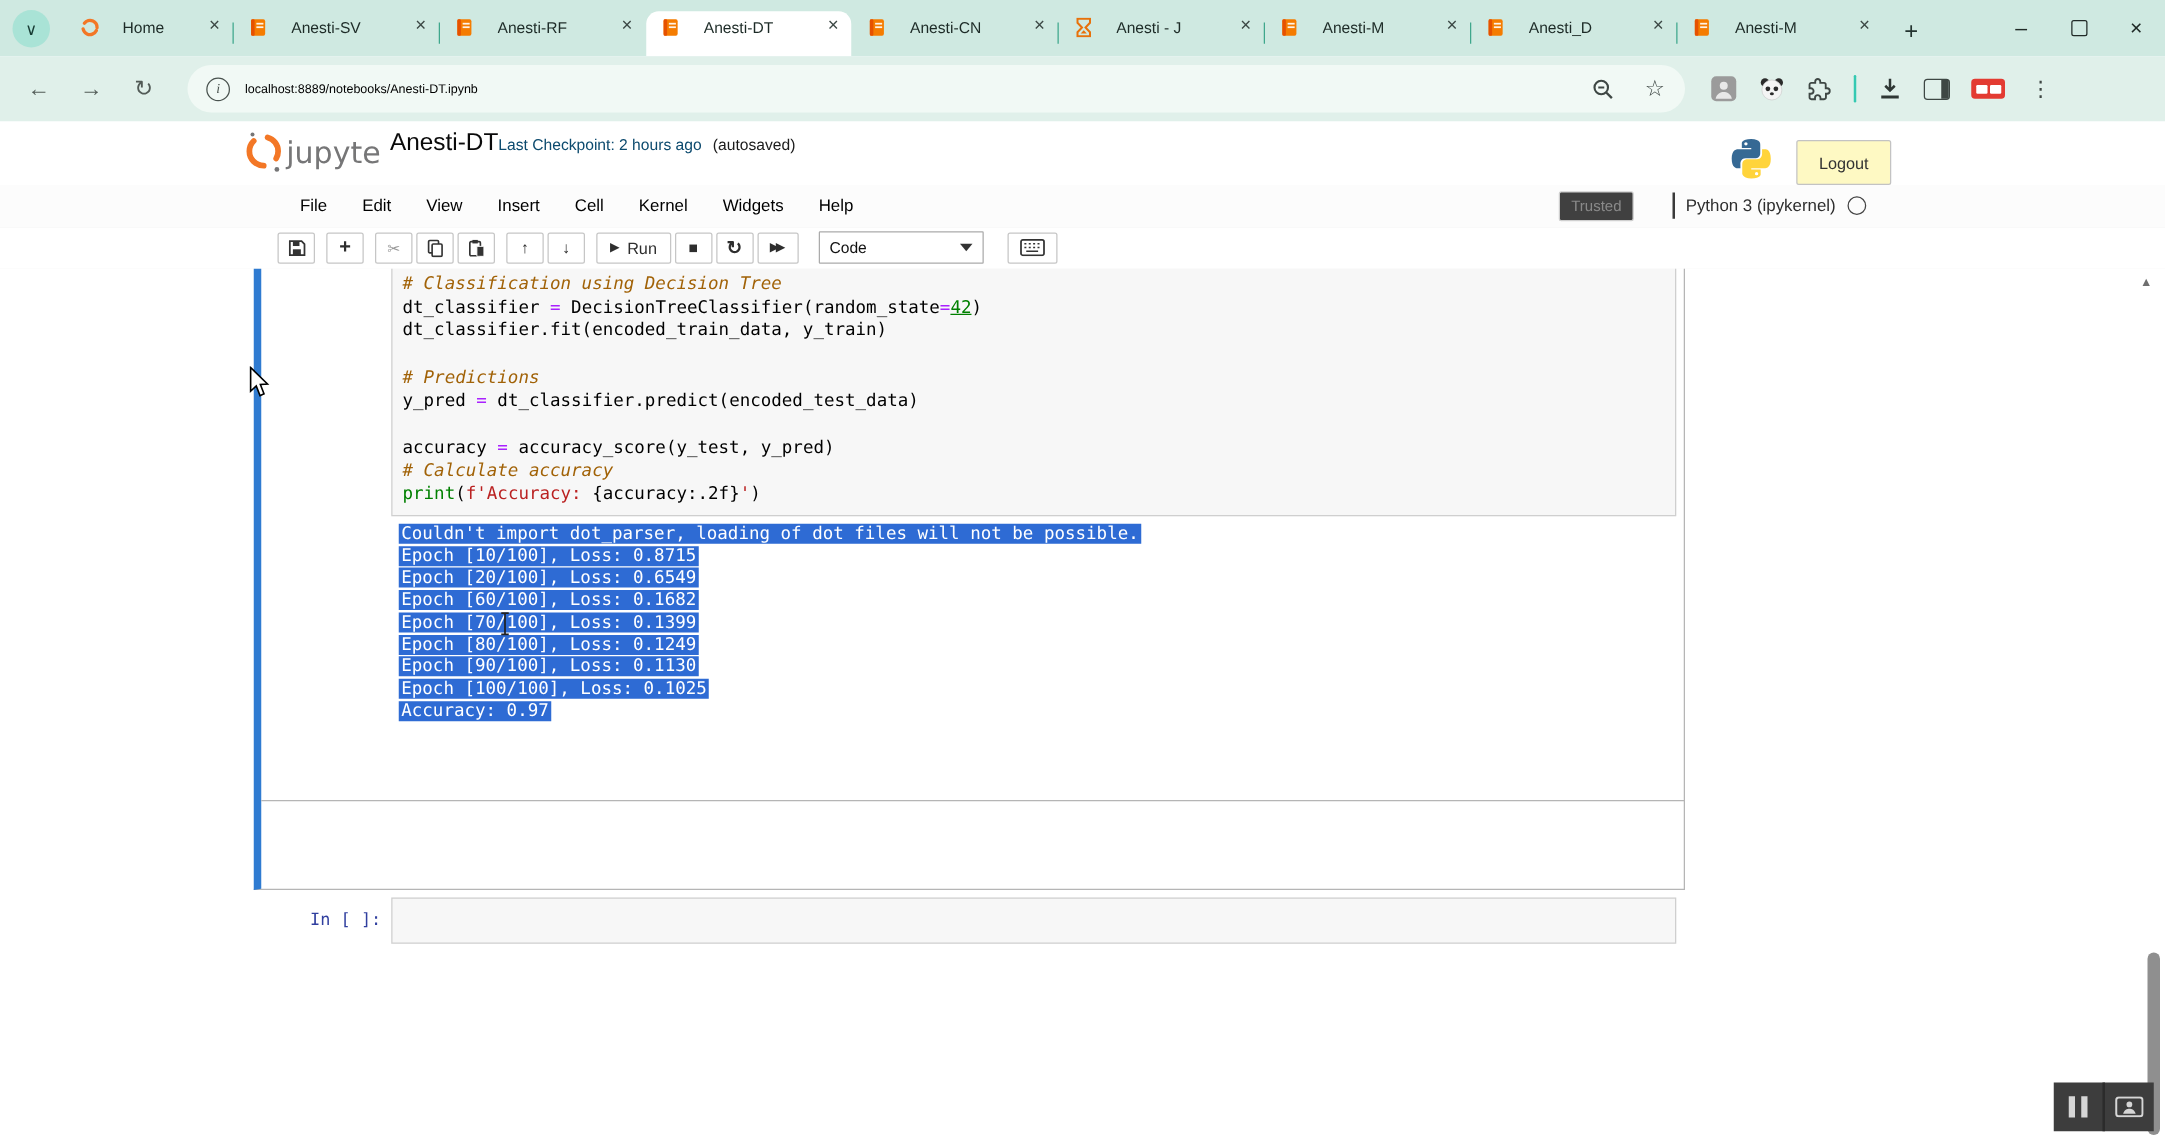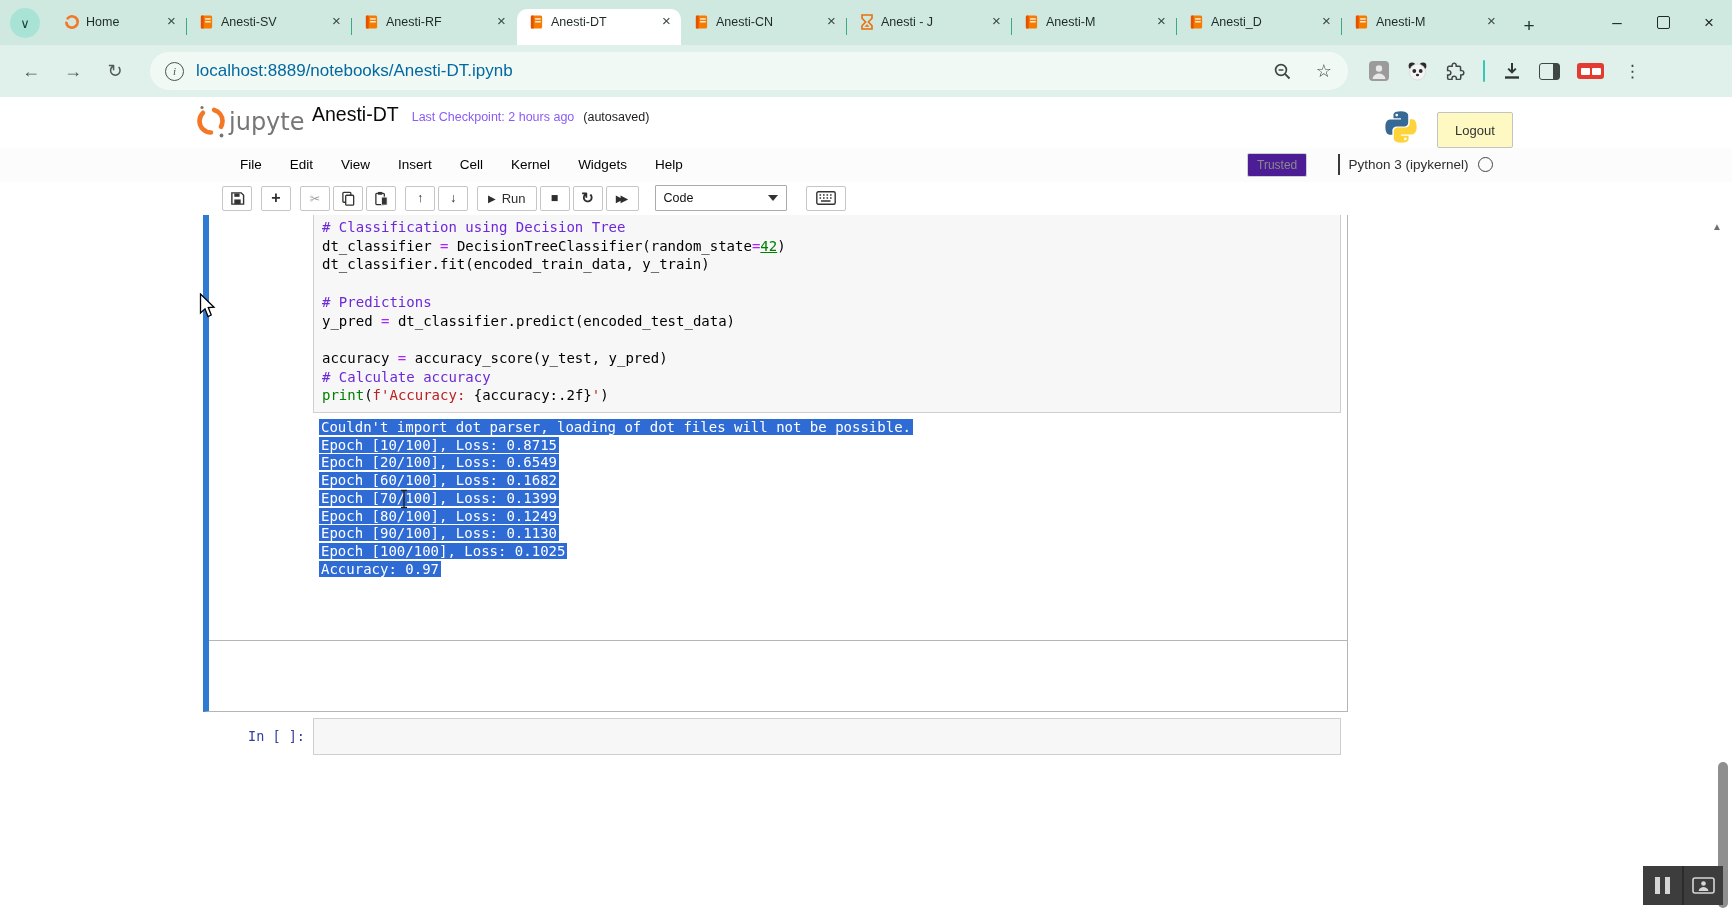--- a/index.html
+++ b/index.html
@@ -4,21 +4,21 @@
 <style>
   html,body{margin:0;padding:0;background:#fff;}
   #stage{position:relative;width:1732px;height:913px;background:#fff;overflow:hidden;
          font-family:"Liberation Sans",sans-serif;-webkit-font-smoothing:antialiased;}
 
   
   .tabbar{position:absolute;left:0;top:0;width:1732px;height:45px;background:#cfe9e1;}
   .chevron-btn{position:absolute;left:10px;top:8px;width:30px;height:30px;border-radius:50%;
                background:#a9e3d6;color:#173c34;font-size:13px;display:flex;align-items:center;justify-content:center;}
   .tabstrip{position:absolute;left:52px;top:0;height:45px;display:flex;align-items:flex-end;}
-  .tab{position:relative;height:36px;display:flex;align-items:center;gap:6px;
+  .tab{position:relative;height:36px;display:flex;align-items:center;gap:18px;
        padding:0 6px 11px 11px;width:164px;box-sizing:border-box;border-radius:10px 10px 0 0;
        color:#1d2b27;font-size:12.5px;}
   .tab.narrow{width:134px;}
   .tab.active{background:#fff;}
   .tab .label{flex:1;white-space:nowrap;overflow:hidden;}
   .tab .close{font-size:15px;color:#3c4845;width:17px;height:17px;line-height:16px;text-align:center;border-radius:50%;}
   .tab-sep{width:1px;height:17px;background:#3fa78c;margin-bottom:10px;}
   .tab-ic{width:17px;height:17px;display:flex;align-items:center;justify-content:center;}
   .newtab{width:26px;height:26px;margin:0 0 6px 10px;font-size:19px;color:#23332f;
           display:flex;align-items:center;justify-content:center;border-radius:50%;}
@@ -29,47 +29,47 @@
 
   
   .urlbar{position:absolute;top:45px;left:0;width:1732px;height:52px;background:#e0f0ea;}
   .nav-ic{position:absolute;top:9px;width:34px;height:34px;display:flex;align-items:center;
           justify-content:center;font-size:18px;color:#525b57;border-radius:50%;}
   .url-pill{position:absolute;left:150px;top:7px;width:1198px;height:38px;border-radius:19px;
             background:#f1f9f5;display:flex;align-items:center;}
   .info-badge{margin-left:15px;width:17px;height:17px;border:1.7px solid #49524e;border-radius:50%;
               color:#49524e;font-size:11px;font-style:italic;font-family:"Liberation Serif",serif;
               display:flex;align-items:center;justify-content:center;flex:none;}
-  .url-text{margin-left:12px;font-size:17px;color:#0369a1;white-space:nowrap;}
+  .url-text{margin-left:12px;font-size:10px;color:#000000;white-space:nowrap;}
   .pill-right{position:absolute;right:16px;top:0;height:38px;display:flex;align-items:center;gap:24px;}
   .star{font-size:18px;color:#3e4744;}
   .ext-row{position:absolute;left:1368px;top:10px;height:32px;display:flex;align-items:center;gap:17px;}
   .teal-sep{width:2px;height:22px;background:#35c9b2;border-radius:1px;}
   .kebab{font-size:17px;color:#3e4744;padding:0 3px;}
   .red-badge{width:27px;height:16px;background:#e33b32;border-radius:3px;display:flex;align-items:center;
              justify-content:center;gap:2px;}
   .red-badge i{display:block;width:9px;height:7px;background:#fff;border-radius:1px;}
   .sidebar-ic{width:19px;height:15px;border:1.7px solid #3e4744;border-radius:3px;position:relative;}
   .sidebar-ic i{position:absolute;right:0;top:0;bottom:0;width:6px;background:#3e4744;}
 
   
   .jp-titlerow{position:absolute;left:312px;top:103px;display:flex;align-items:baseline;}
   .jp-title{font-size:19.5px;color:#0a0a0a;}
-  .jp-checkpoint{font-size:12.5px;color:#8b5cf6;margin-left:13px;}
+  .jp-checkpoint{font-size:12.5px;color:#0c4a6e;}
   .jp-autosave{font-size:12.5px;color:#1c1c1c;margin-left:9px;}
   .logout-btn{position:absolute;left:1437px;top:112px;width:74px;height:34px;border:1px solid #c3c3c3;
               border-radius:2px;background:#fef9c3;font-size:13px;color:#333;
               display:flex;align-items:center;justify-content:center;}
   
   .menurow{position:absolute;top:148px;left:0;width:1732px;height:34px;background:#fcfcfc;
            border-bottom:1px solid #e8e8e8;}
   .menus{position:absolute;left:226px;top:0;height:33px;display:flex;align-items:center;}
   .menu-item{padding:0 14px;font-size:13.5px;color:#000;}
   .trusted{position:absolute;left:1247px;top:5px;height:22px;padding:0 9px;border:1px solid #cfcfcf;
-           border-radius:2px;font-size:12px;color:#8a8a8a;display:flex;align-items:center;background:#4c1d95;}
+           border-radius:2px;font-size:12px;color:#8a8a8a;display:flex;align-items:center;background:#404040;}
   .kernel-wrap{position:absolute;left:1338px;top:0;height:33px;display:flex;align-items:center;gap:9px;}
   .kdiv{width:1.5px;height:21px;background:#3a3a3a;}
   .kname{font-size:13.5px;color:#2e2e2e;}
   .kcircle{width:13px;height:13px;border:1.6px solid #444;border-radius:50%;}
 
   
   .toolrow{position:absolute;top:182px;left:0;width:1732px;height:33px;background:#fff;
            border-bottom:1px solid #efefef;}
   .tools{position:absolute;left:222px;top:3px;display:flex;gap:9px;align-items:center;}
   .tgroup{display:flex;gap:3px;}
@@ -88,21 +88,21 @@
 
   
   .notebook{position:absolute;top:215px;left:0;width:1732px;height:698px;background:#fff;overflow:hidden;}
   .cell{position:absolute;left:203px;top:-2px;width:1145px;height:499px;background:#fff;
         border-left:6px solid #2f7bd1;border-right:1px solid #b5b5b5;border-bottom:1px solid #b5b5b5;
         box-sizing:border-box;}
   .codebox{position:absolute;left:104px;top:0;width:1028px;height:200px;background:#f7f7f7;
            border:1px solid #cfcfcf;box-sizing:border-box;padding:4px 0 0 8px;overflow:hidden;}
   .cm-line{font-family:"DejaVu Sans Mono",monospace;font-size:14px;line-height:18.7px;
            white-space:pre;color:#000;}
-  .tok-com{color:#6d28d9;}
+  .tok-com{color:#a16207;font-style:italic;}
   .tok-op{color:#AA22FF;}
   .tok-num{color:#008000;text-decoration:underline;}
   .tok-blt{color:#008000;}
   .tok-str{color:#BA2121;}
   .outwrap{position:absolute;left:110px;top:206px;}
   .out-line{font-family:"DejaVu Sans Mono",monospace;font-size:14px;line-height:17.7px;white-space:pre;}
   .out-line span{background:#2e6bd4;color:#fff;padding:0 2px;}
   .cell-divider{position:absolute;left:0;right:-1px;top:427px;height:1px;background:#b5b5b5;}
   .empty-prompt{position:absolute;left:203px;top:513px;width:102px;text-align:right;
                 font-family:"DejaVu Sans Mono",monospace;font-size:13.5px;color:#303F9F;}

